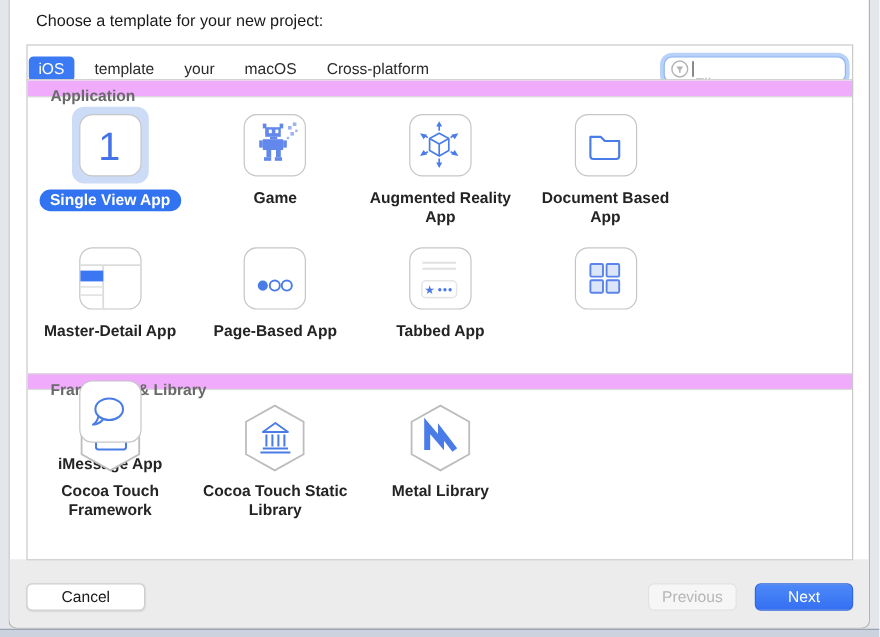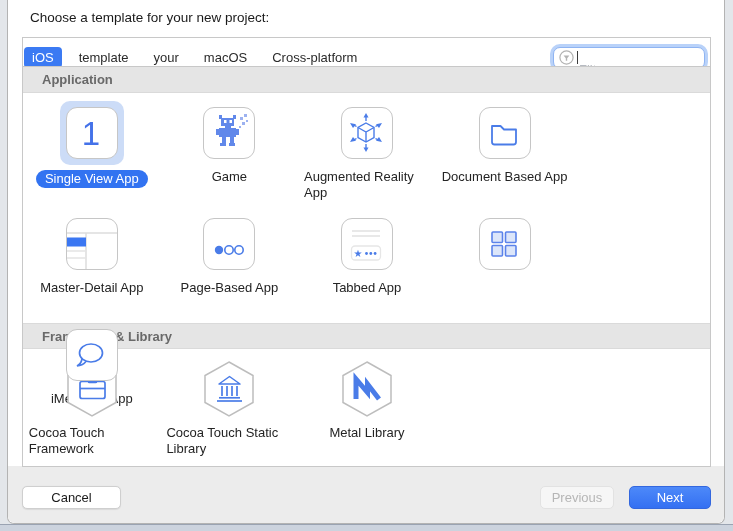--- a/index.html
+++ b/index.html
@@ -22,29 +22,29 @@
                   border:1px solid #8fb4f2; border-radius:7px; box-shadow:0 0 0 3px #b9d2f9;
                   display:flex; align-items:center; padding:0 5px; }
   .filter-field svg { flex:0 0 auto; }
   .filter-caret { width:1px; height:13px; background:#3c3c3c; margin-left:3px; }
   .filter-input { border:none; outline:none; flex:1; min-width:0; font-size:13px; color:#333; background:transparent; padding-left:1px;margin-top:24px; }
   .filter-input::placeholder { color:#b7bbc2; }
 
   
   .templates { position:absolute; left:22px; top:66px; width:689px; height:401px; background:#fff;
                border:1px solid #c8c8c8; overflow:hidden; }
-  .section-header { height:26px; line-height:25px; padding-left:19px; background:#e5e5e5;
+  .section-header { height:14px; line-height:25px; padding-left:19px; background:#f0abfc;
                     border-bottom:1px solid #dadada; font-size:13px; font-weight:bold; color:#696969; }
   .section-header.later { border-top:1px solid #dadada; }
   .grid { display:flex; flex-wrap:wrap; align-content:flex-start; padding-top:8px; }
   .grid.app-grid { height:230px; }
   .cell { width:137.6px; height:111px; display:flex; flex-direction:column; align-items:center; cursor:default; }
   .icon-wrap { width:64px; height:64px; border-radius:10px; display:flex; align-items:center; justify-content:center; }
   .icon-wrap.selected { background:#ccdcf7; }
-  .cell-label { margin-top:4px; font-size:13px; color:#242424; max-width:126px; line-height:16px; }
+  .cell-label { margin-top:4px; font-size:13px; color:#242424; text-align:center; max-width:126px; line-height:16px;font-weight:bold; }
   .cell-label.selected { background:#3273f1; color:#fff; border-radius:10px; padding:1px 9px; margin-top:5px; }
 
   .app-icon { width:52px; height:52px; background:#fff; border:1.5px solid #c6c6c6; border-radius:11px;
               display:flex; align-items:center; justify-content:center; overflow:hidden; position:relative; }
   .app-icon svg { position:absolute; left:-1.5px; top:-1.5px; }
   .hex-icon { width:58px; height:60px; display:flex; align-items:center; justify-content:center; }
 
   
   .btn { position:absolute; top:486px; height:23px; font-size:13px; border-radius:5px; text-align:center; line-height:21px; cursor:default; }
   .btn-cancel { left:22px; width:99px; background:#fff; border:1px solid #cfcfcf; color:#1a1a1a; box-shadow:0 0.5px 1px rgba(0,0,0,0.08); }

